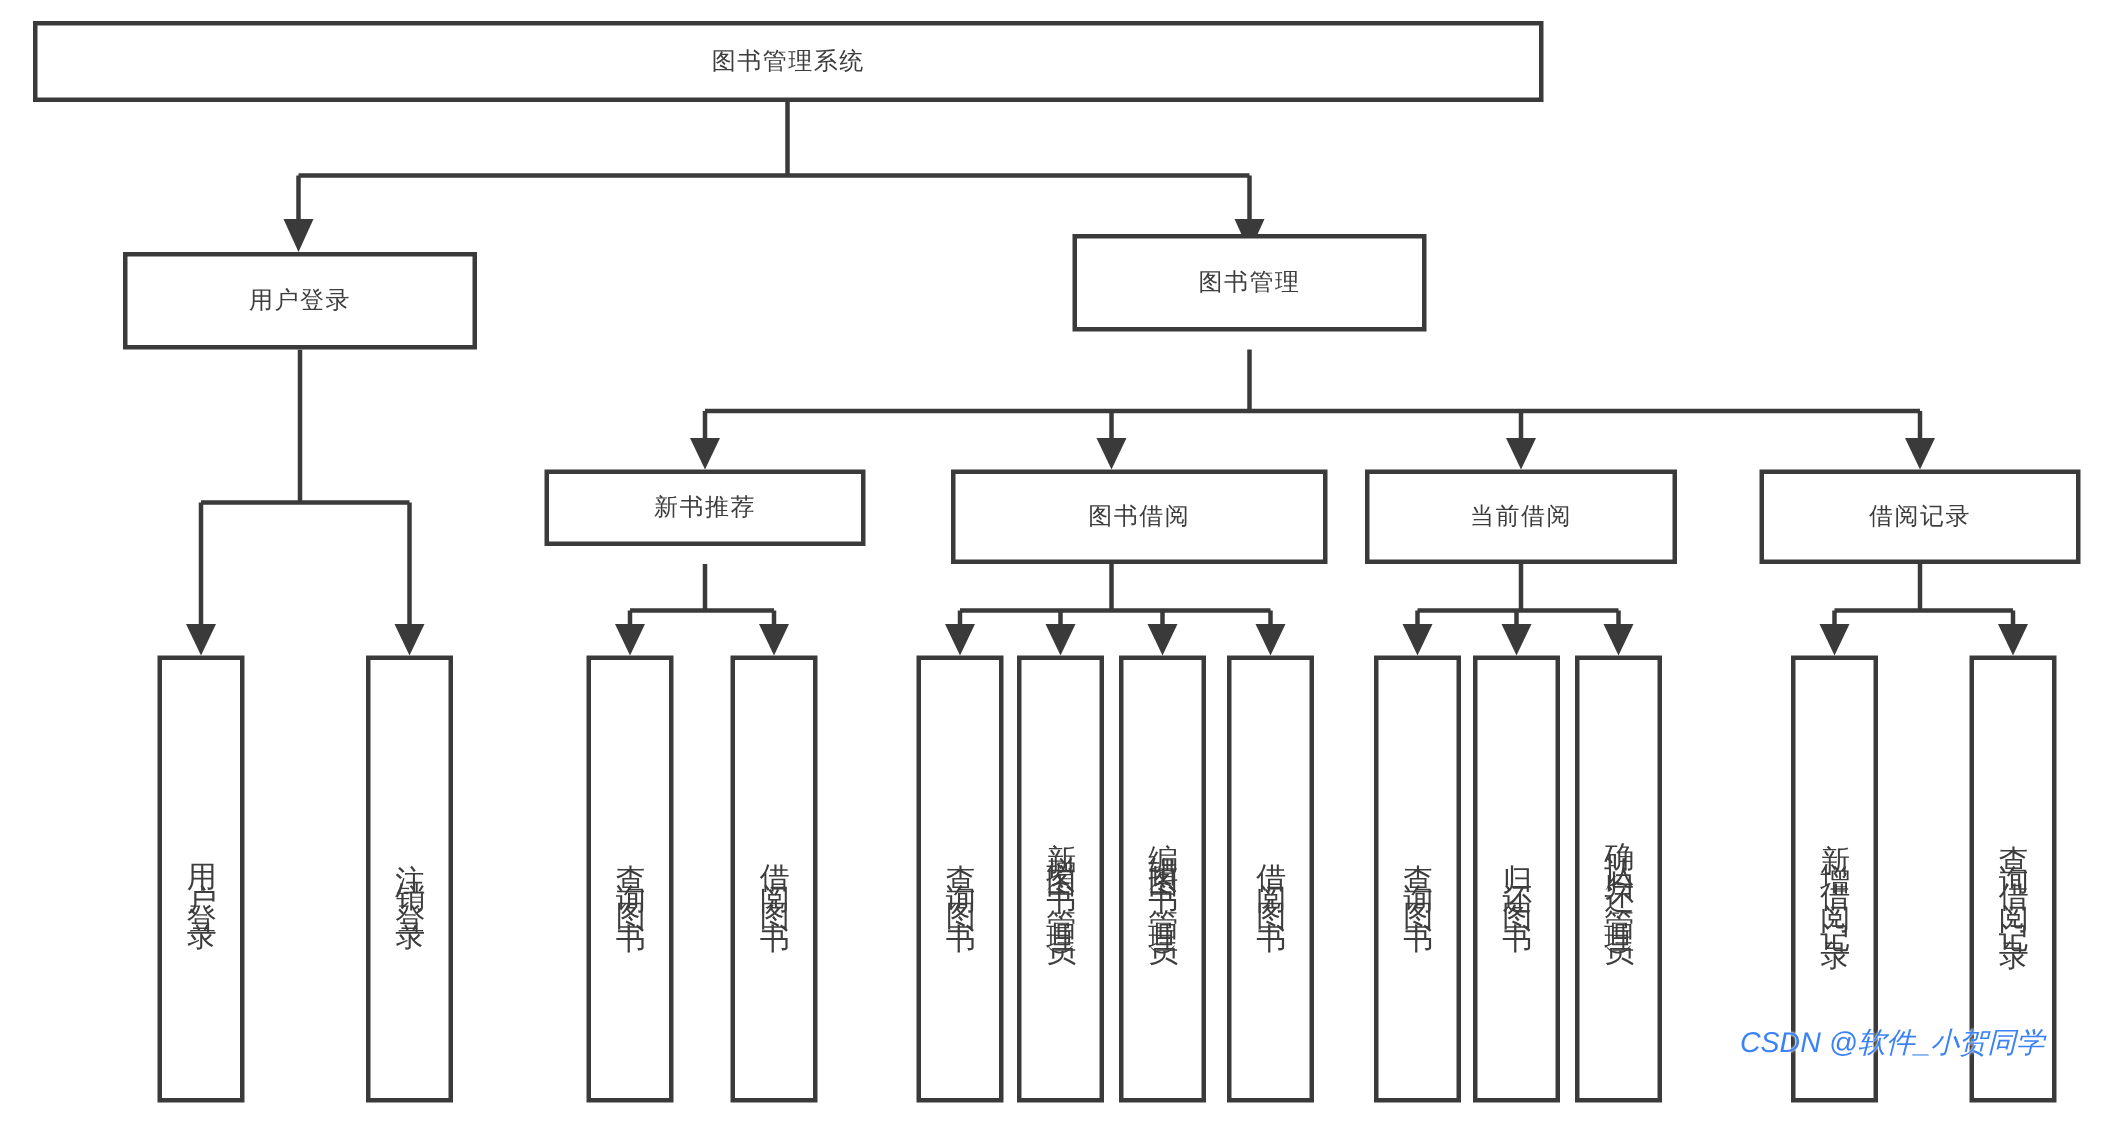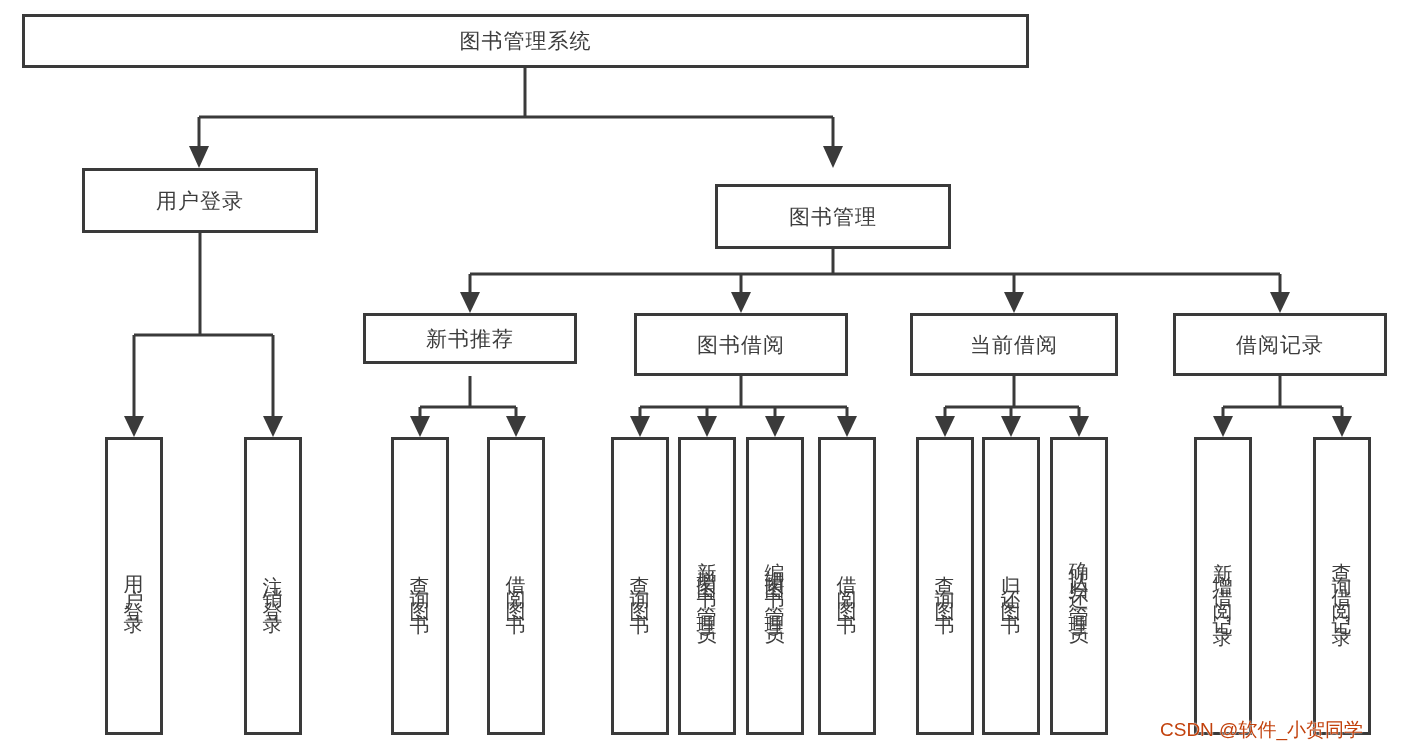--- a/index.html
+++ b/index.html
@@ -13,60 +13,60 @@
   #wires{position:absolute;left:0;top:0;width:1405px;height:747px;}
   .node{
     position:absolute;
     background:#ffffff;
     border:3px solid #3a3a3a;
     box-sizing:border-box;
     display:flex;align-items:center;justify-content:center;
     color:#3d3d3d;
     z-index:2;
   }
-  .hbox{font-size:21px;letter-spacing:1px;}
+  .hbox{font-size:16px;letter-spacing:1px;}
   .vbox .vtext{
     writing-mode:vertical-rl;
     text-orientation:upright;
     font-size:20px;
     line-height:1;
     letter-spacing:13px;
     color:#3d3d3d;
     white-space:nowrap;
   }
   
   #n-root          {left:22px;  top:14px;  width:1007px; height:54px;}
   #n-user-login    {left:82px;  top:168px; width:236px;  height:65px;}
-  #n-book-mgmt     {left:715px; top:184px; width:236px;  height:65px;}
+  #n-book-mgmt     {left:715px; top:156px; width:236px;  height:65px;}
   #n-new-book-rec  {left:363px; top:313px; width:214px;  height:51px;}
-  #n-book-borrow   {left:634px; top:313px; width:214px;  height:63px;}
+  #n-book-borrow   {left:634px; top:313px; width:251px;  height:63px;}
   #n-current-borrow{left:910px; top:313px; width:208px;  height:63px;}
   #n-borrow-records{left:1173px;top:313px; width:214px;  height:63px;}
   
   .vbox{top:437px;width:58px;height:298px;}
   #n-leaf-user-login    {left:105px;}
   #n-leaf-logout        {left:244px;}
   #n-leaf-query-book-1  {left:391px;}
   #n-leaf-borrow-book-1 {left:487px;}
   #n-leaf-query-book-2  {left:611px;}
   #n-leaf-add-book      {left:678px;}
   #n-leaf-edit-book     {left:746px;}
   #n-leaf-borrow-book-2 {left:818px;}
   #n-leaf-query-book-3  {left:916px;}
   #n-leaf-return-book   {left:982px;}
   #n-leaf-confirm-return{left:1050px;}
   #n-leaf-add-record    {left:1194px;}
   #n-leaf-query-record  {left:1313px;}
   
   #n-leaf-add-book .vtext, #n-leaf-edit-book .vtext, #n-leaf-confirm-return .vtext{letter-spacing:9px;font-size:20px;}
   #watermark{
-    position:absolute;left:1160px;top:717px;
-    font-size:19px;color:#c2410c;
+    position:absolute;left:1160px;top:682px;
+    font-size:19px;color:#3b82f6;
     text-shadow:0 0 2px #ffffff,0 0 1px #ffffff;
-    z-index:3;white-space:nowrap;
+    z-index:3;white-space:nowrap;font-style:italic;
   }
 </style>
 </head>
 <body>
 
 <div id="stage">
 
   <svg id="wires" viewBox="0 0 1405 747" xmlns="http://www.w3.org/2000/svg">
     <g stroke="#3a3a3a" stroke-width="3" fill="none">
 

